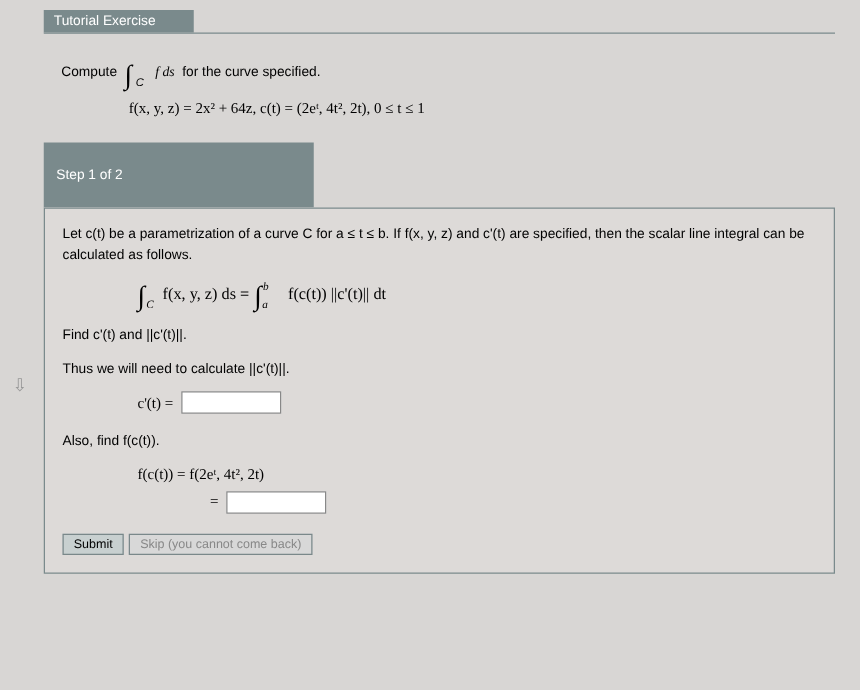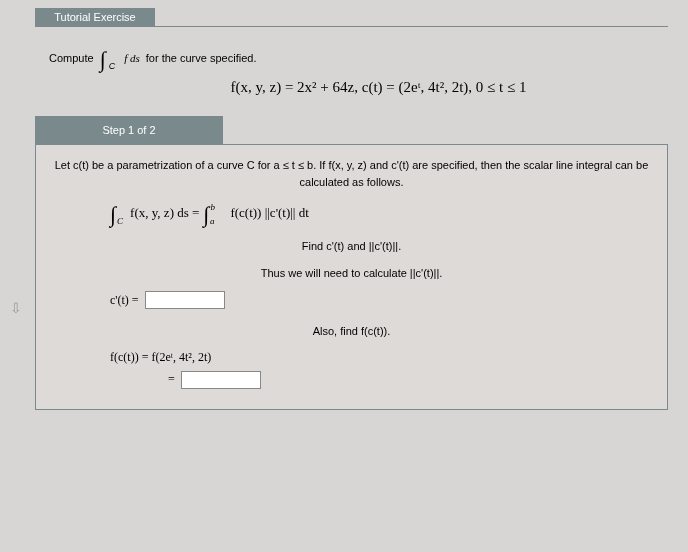--- a/index.html
+++ b/index.html
@@ -1,26 +1,26 @@
 <!DOCTYPE html>
 <html><head>
 <meta charset="utf-8">
 <style>
-* { box-sizing: border-box; margin: 0; padding: 0; text-align: center; }
+* { box-sizing: border-box; margin: 0; padding: 0; }
 body { font-family: Arial, sans-serif; font-size: 11px; background: #d8d6d4; width: 688px; height: 552px; overflow: hidden; position: relative; }
 .page { padding: 8px 20px 8px 35px; }
 .header-bar { background: #7a8a8c; color: #fff; padding: 3px 8px; font-size: 11px; width: 120px; }
 .hr { border: none; border-top: 1px solid #7a8a8c; margin-bottom: 10px; }
 .problem { padding: 8px 14px; }
 .problem .row1 { display: flex; align-items: center; gap: 6px; }
 .intsym { font-size: 22px; font-family: 'Times New Roman', serif; position: relative; top: 2px; }
 .sub { font-size: 9px; position: relative; top: 8px; left: -3px; font-style: italic; }
 .tx { font-family: 'Times New Roman', serif; font-style: italic; }
-.eq { margin: 8px 0 12px 54px; font-family: 'Times New Roman', serif; font-size: 15px; }
-.step-bar { background: #7a8a8c; color: #fff; padding: 8px 10px; font-size: 11px; width: 188px; }
+.eq { margin: 8px 0 12px 54px; font-family: 'Times New Roman', serif; font-size: 12px; }
+.step-bar { background: #7a8a8c; color: #fff; padding: 20px 10px; font-size: 11px; width: 216px; }
 .step-box { border: 1px solid #7a8a8c; padding: 12px 14px 14px 14px; background: #dddad8; }
 .step-box p { margin-bottom: 10px; line-height: 1.5; }
 .formula { text-align: left; margin: 8px 0 12px 60px; font-family: 'Times New Roman', serif; font-size: 13px; display: flex; align-items: center; gap: 4px; }
 .label { margin: 6px 0 6px 60px; font-family: 'Times New Roman', serif; font-size: 12px; display: flex; align-items: center; gap: 6px; }
 input.blank { border: 1px solid #888; background: #fff; height: 18px; width: 80px; padding: 0 3px; font-size: 11px; }
 input.blank.lg { width: 90px; height: 22px; }
 .sqrt { font-family: 'Times New Roman', serif; font-size: 16px; margin-right: -2px; }
 .btns { margin-top: 16px; display: flex; gap: 4px; }
 .btn { border: 1px solid #7a888a; background: #c8d0d0; padding: 2px 8px; font-size: 10px; cursor: pointer; }
 .btn.disabled { color: #888; background: #d8d8d8; cursor: default; }
@@ -71,15 +71,19 @@
 
 
     <p style="margin-top:14px">Also, find f(c(t)).</p>
     <div class="label" style="">f(c(t))  =  f(2eᵗ, 4t², 2t)</div>
 
     <div class="label" style="margin-left:118px">
       <span>=</span>
       <input class="blank" style="">
     </div>
 
+    <div class="btns">
+      <button class="btn">Submit</button>
+      <button class="btn disabled">Skip (you cannot come back)</button>
+    </div>
   </div>
 
 </div>
 
 </body></html>

